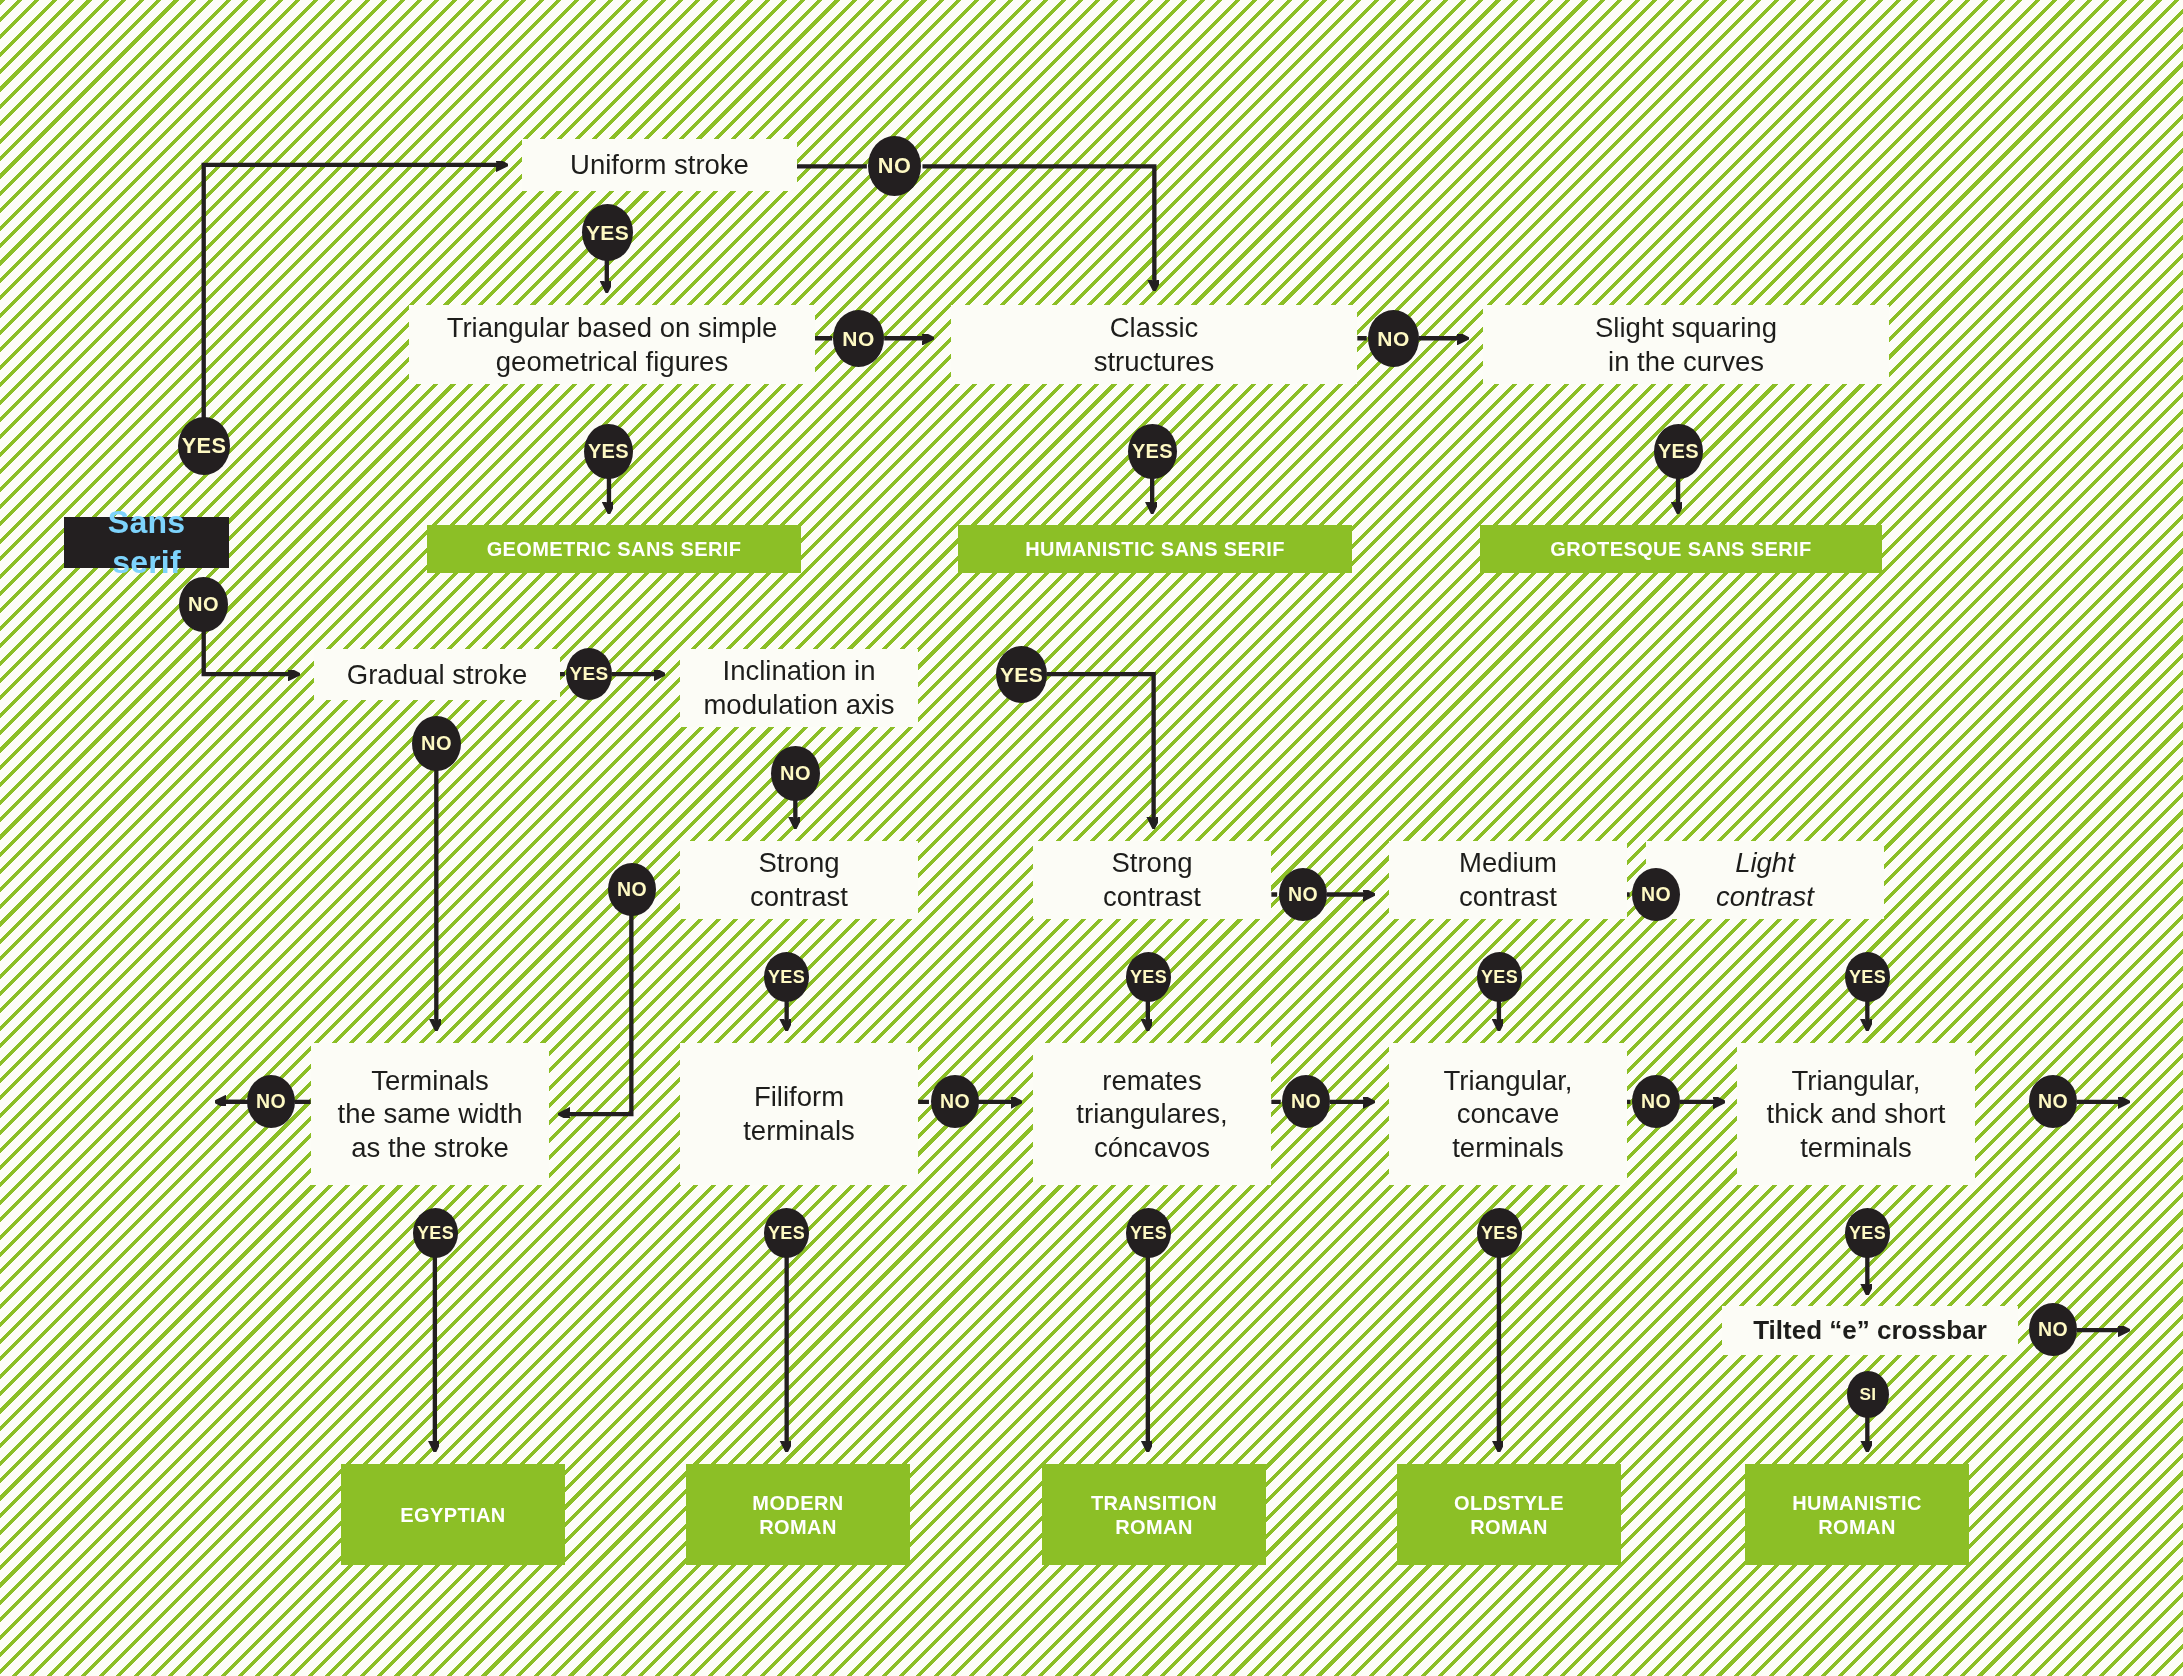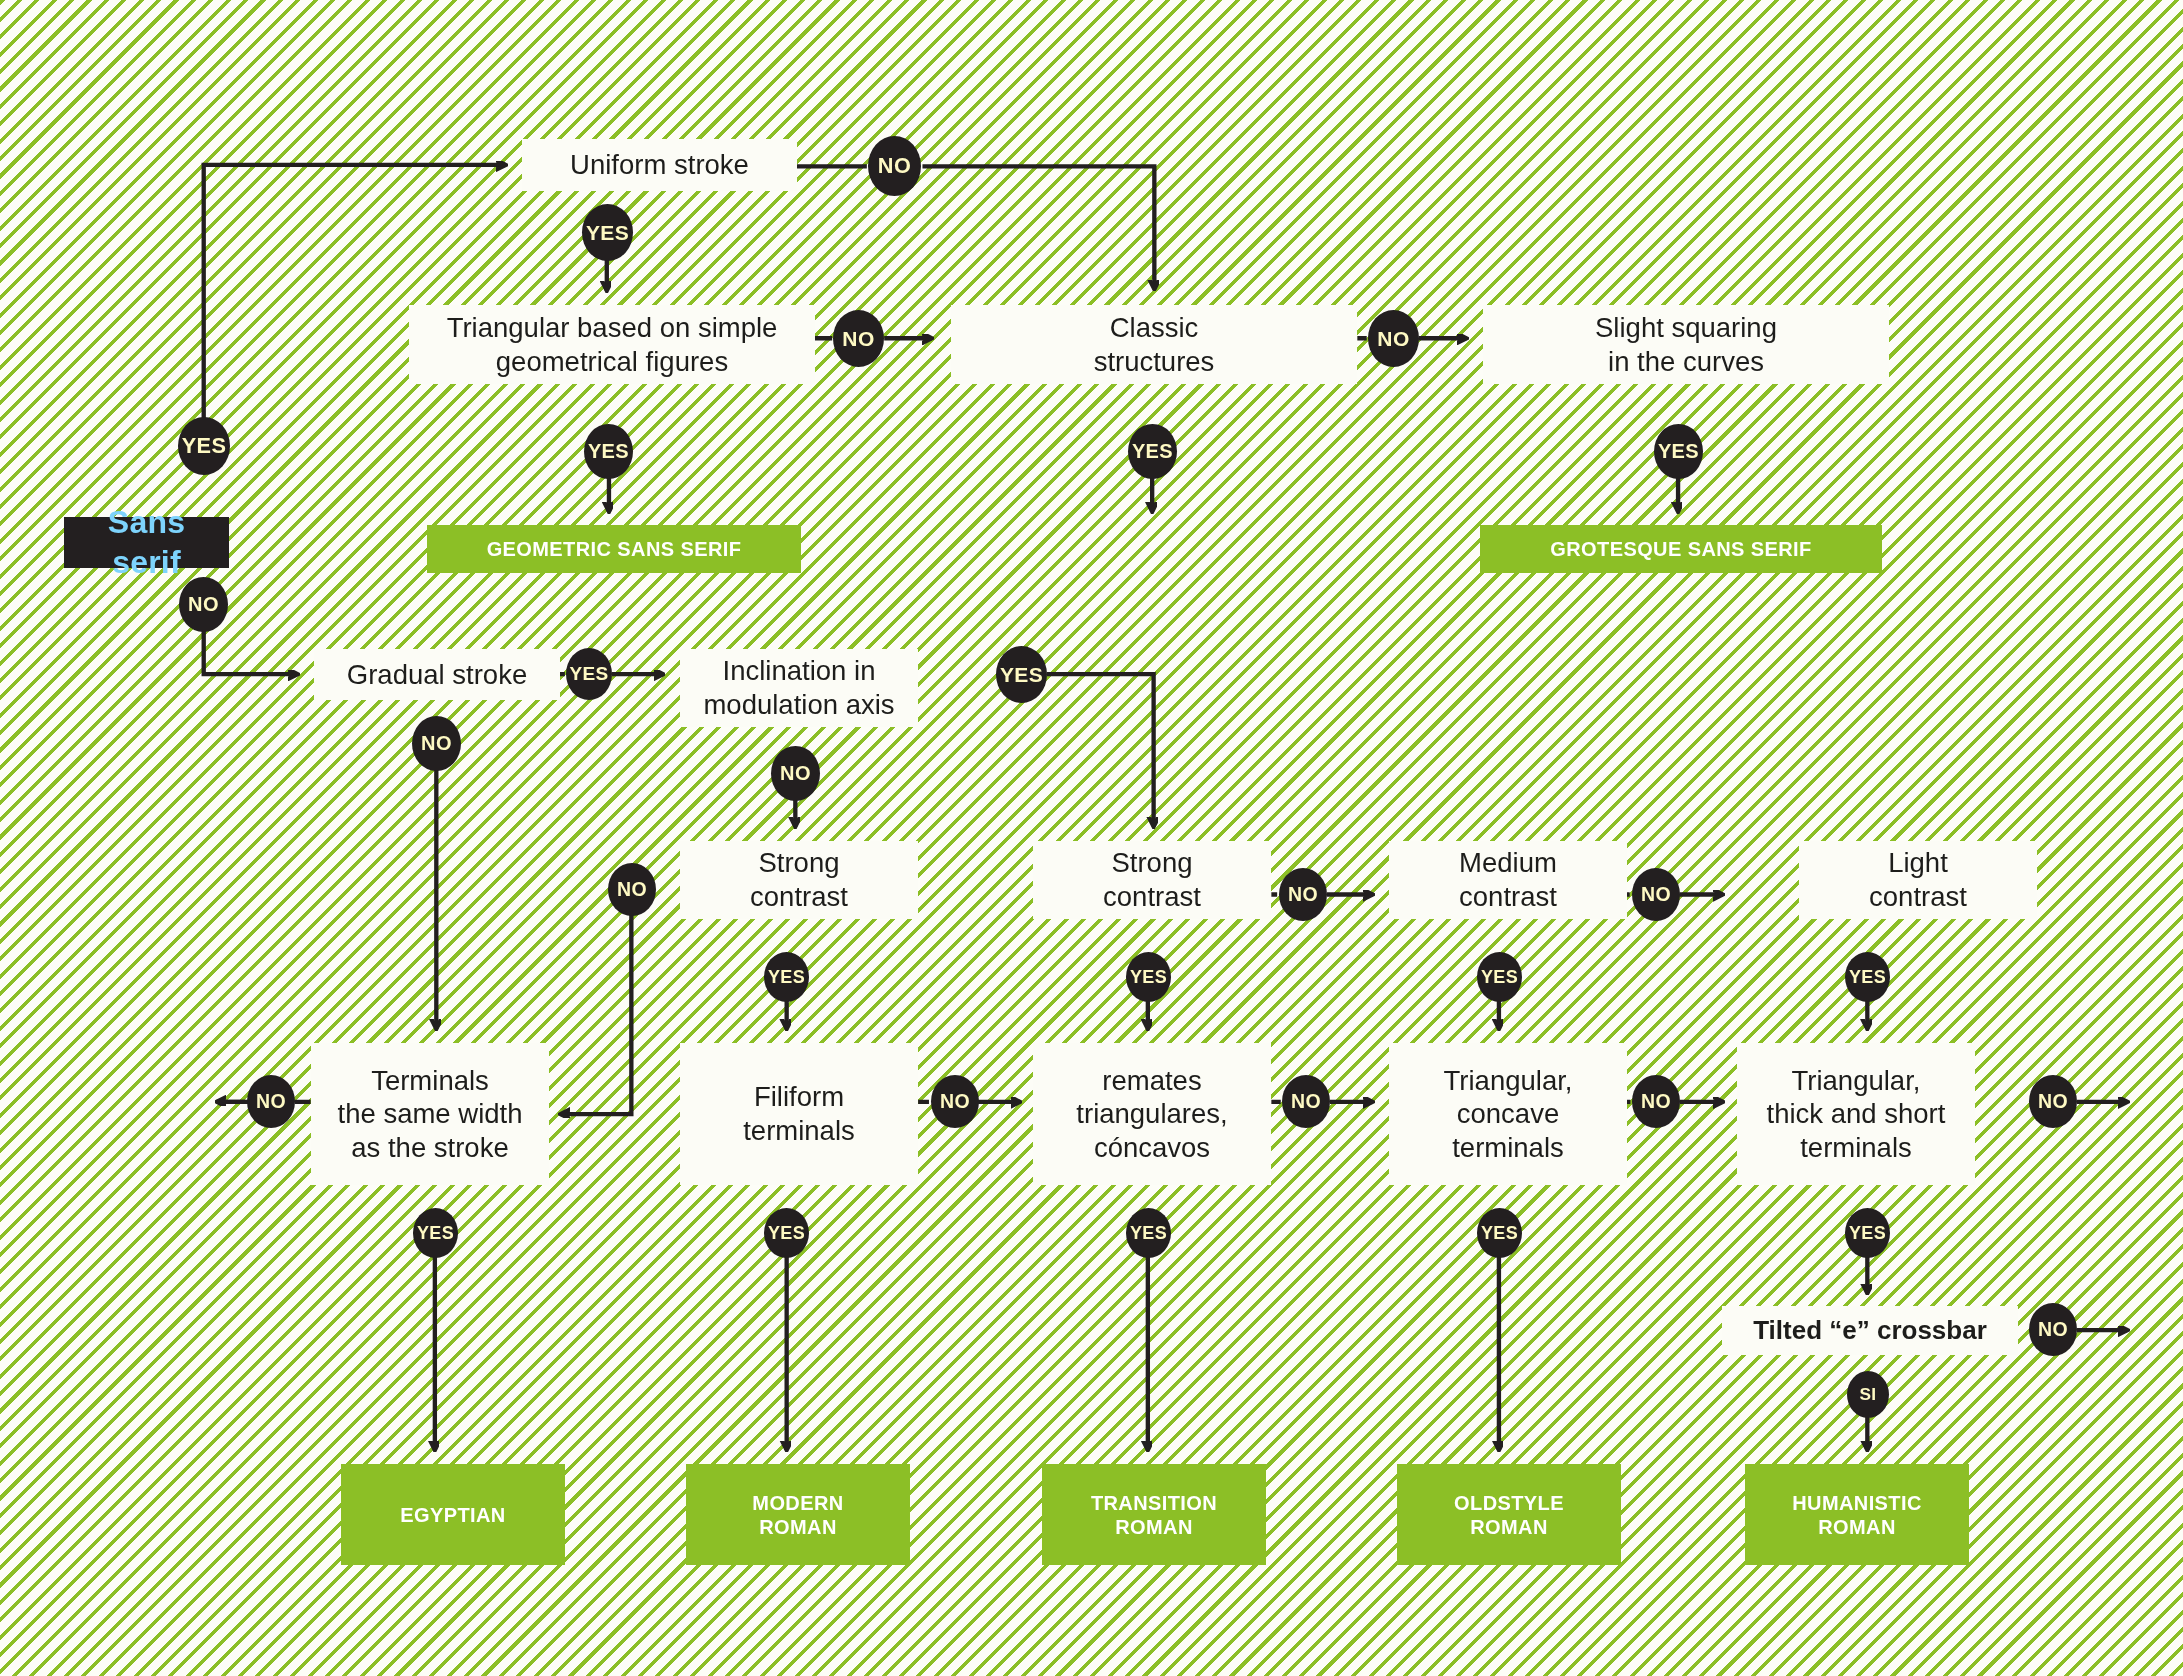--- a/index.html
+++ b/index.html
@@ -142,21 +142,21 @@
 
   <div class="node" style="left:680px;top:841px;width:238px;height:78px;">Strong
 contrast</div>
 
   <div class="node" style="left:1033px;top:841px;width:238px;height:78px;">Strong
 contrast</div>
 
   <div class="node" style="left:1389px;top:841px;width:238px;height:78px;">Medium
 contrast</div>
 
-  <div class="node" style="left:1799px;top:841px;width:238px;height:78px;">Light
+  <div class="node" style="left:1646px;top:841px;width:238px;height:78px;font-style:italic;">Light
 contrast</div>
 
   <div class="node" style="left:311px;top:1043px;width:238px;height:142px;">Terminals
 the same width
 as the stroke</div>
 
   <div class="node" style="left:680px;top:1043px;width:238px;height:142px;">Filiform
 terminals</div>
 
   <div class="node" style="left:1033px;top:1043px;width:238px;height:142px;">remates
@@ -168,20 +168,21 @@
 terminals</div>
 
   <div class="node" style="left:1737px;top:1043px;width:238px;height:142px;">Triangular,
 thick and short
 terminals</div>
 
   <div class="node" style="left:1722px;top:1306px;width:296px;height:49px;font-size:26px;font-weight:bold;">Tilted “e” crossbar</div>
 
   <div class="node result" style="left:427px;top:525px;width:374px;height:48px;">GEOMETRIC  SANS SERIF</div>
 
+  <div class="node result" style="left:958px;top:525px;width:394px;height:48px;">HUMANISTIC SANS SERIF</div>
 
   <div class="node result" style="left:1480px;top:525px;width:402px;height:48px;text-align:center;">GROTESQUE SANS SERIF</div>
 
   <div class="node result" style="left:341px;top:1464px;width:224px;height:101px;">EGYPTIAN</div>
 
   <div class="node result" style="left:686px;top:1464px;width:224px;height:101px;">MODERN
 ROMAN</div>
 
   <div class="node result" style="left:1042px;top:1464px;width:224px;height:101px;">TRANSITION
 ROMAN</div>

